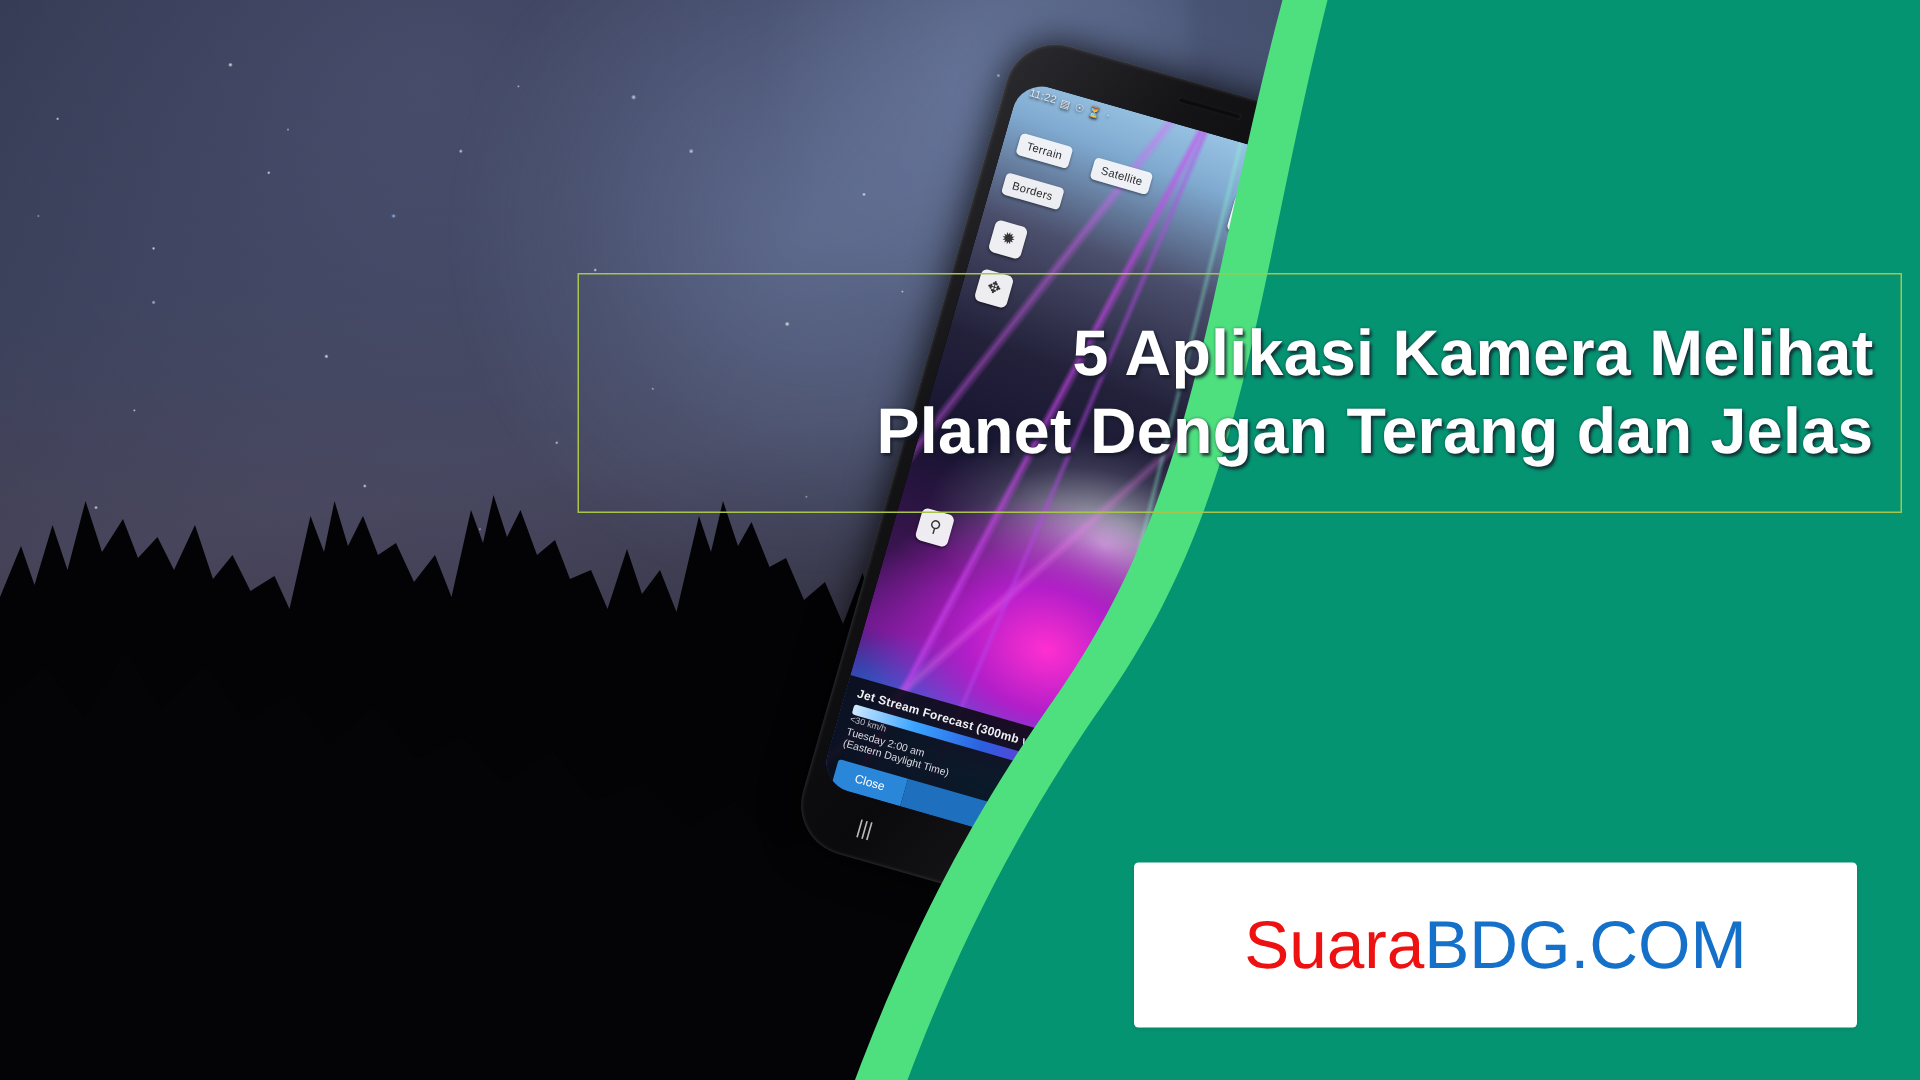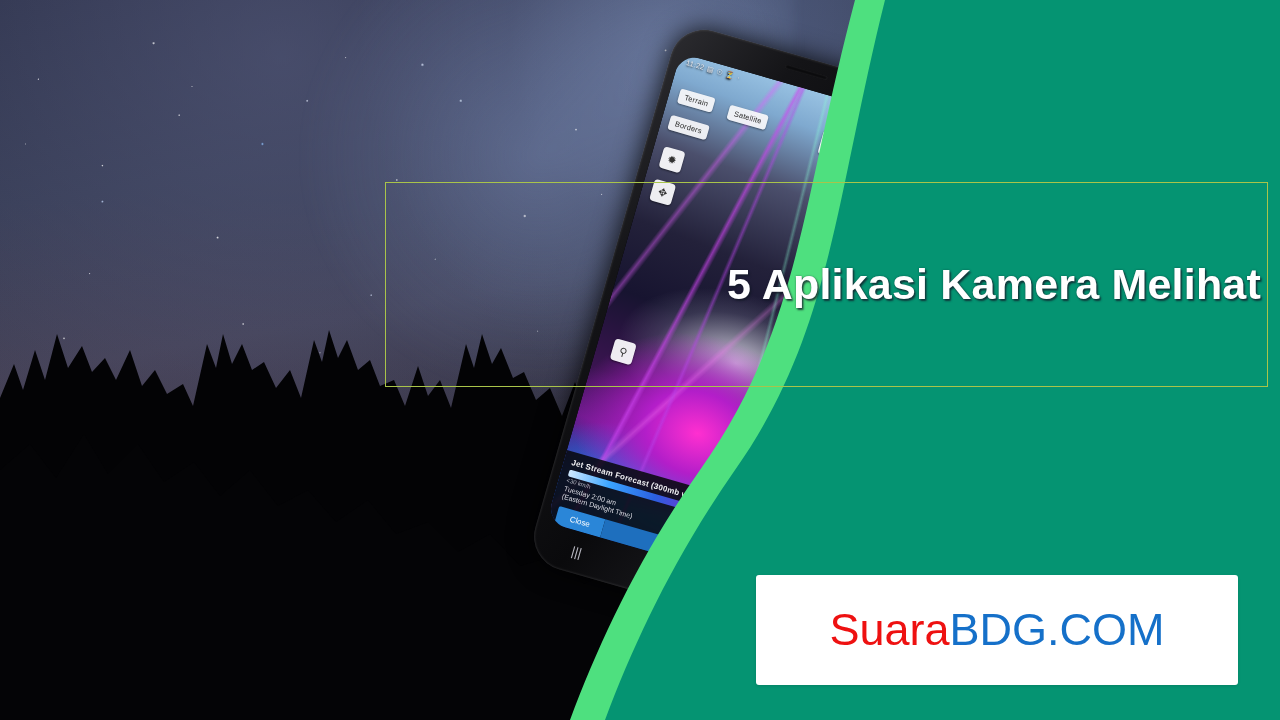--- a/index.html
+++ b/index.html
@@ -186,24 +186,24 @@
   .notch-cam{
     position:absolute; right:44px; top:11px; width:6px;height:6px;border-radius:50%;
     background:#0a0a10; box-shadow:inset 0 0 2px rgba(90,120,160,.6);
   }
 
   
   .green-layer{ position:absolute; inset:0; pointer-events:none; }
 
   
   .title-box{
-    position:absolute; left:385px; top:182px; width:883px; height:205px;
+    position:absolute; left:385px; top:182px; width:883px; height:160px;
     border:1px solid #a9c44a;
     display:flex; flex-direction:column; align-items:flex-end; justify-content:center;
-    padding-right:6px;
+    padding-right:18px;
   }
   .title-line{
     color:#ffffff; font-weight:bold; font-size:43px; line-height:1.22;
     letter-spacing:.2px; white-space:nowrap;
     text-shadow:1.5px 2px 2px rgba(20,25,40,.75), 0 0 2px rgba(20,25,40,.5);
   }
 
   
   .logo-box{
     position:absolute; left:756px; top:575px; width:482px; height:110px;
@@ -334,20 +334,21 @@
 
   <svg class="green-layer" viewBox="0 0 1280 720" preserveAspectRatio="none">
 
     <path fill="#4ee07f" d="M855,0 C802,200 800,330 700,470 C640,555 600,640 570,720 L640,720 C680,630 710,560 770,480 C880,340 880,180 895,0 Z"></path>
 
     <path fill="#059472" d="M885,0 C835,200 832,332 735,470 C675,556 635,640 605,720 L1280,720 L1280,0 Z"></path>
   </svg>
 
   <div class="title-box">
     <div class="title-line">5 Aplikasi Kamera Melihat</div>
+    <div class="title-line">Planet Dengan Terang dan Jelas</div>
   </div>
 
   <div class="logo-box">
     <div class="logo-text">
       <span class="logo-a">Suara</span><span class="logo-b">BDG.COM</span>
     </div>
   </div>
 
 </div>
 

